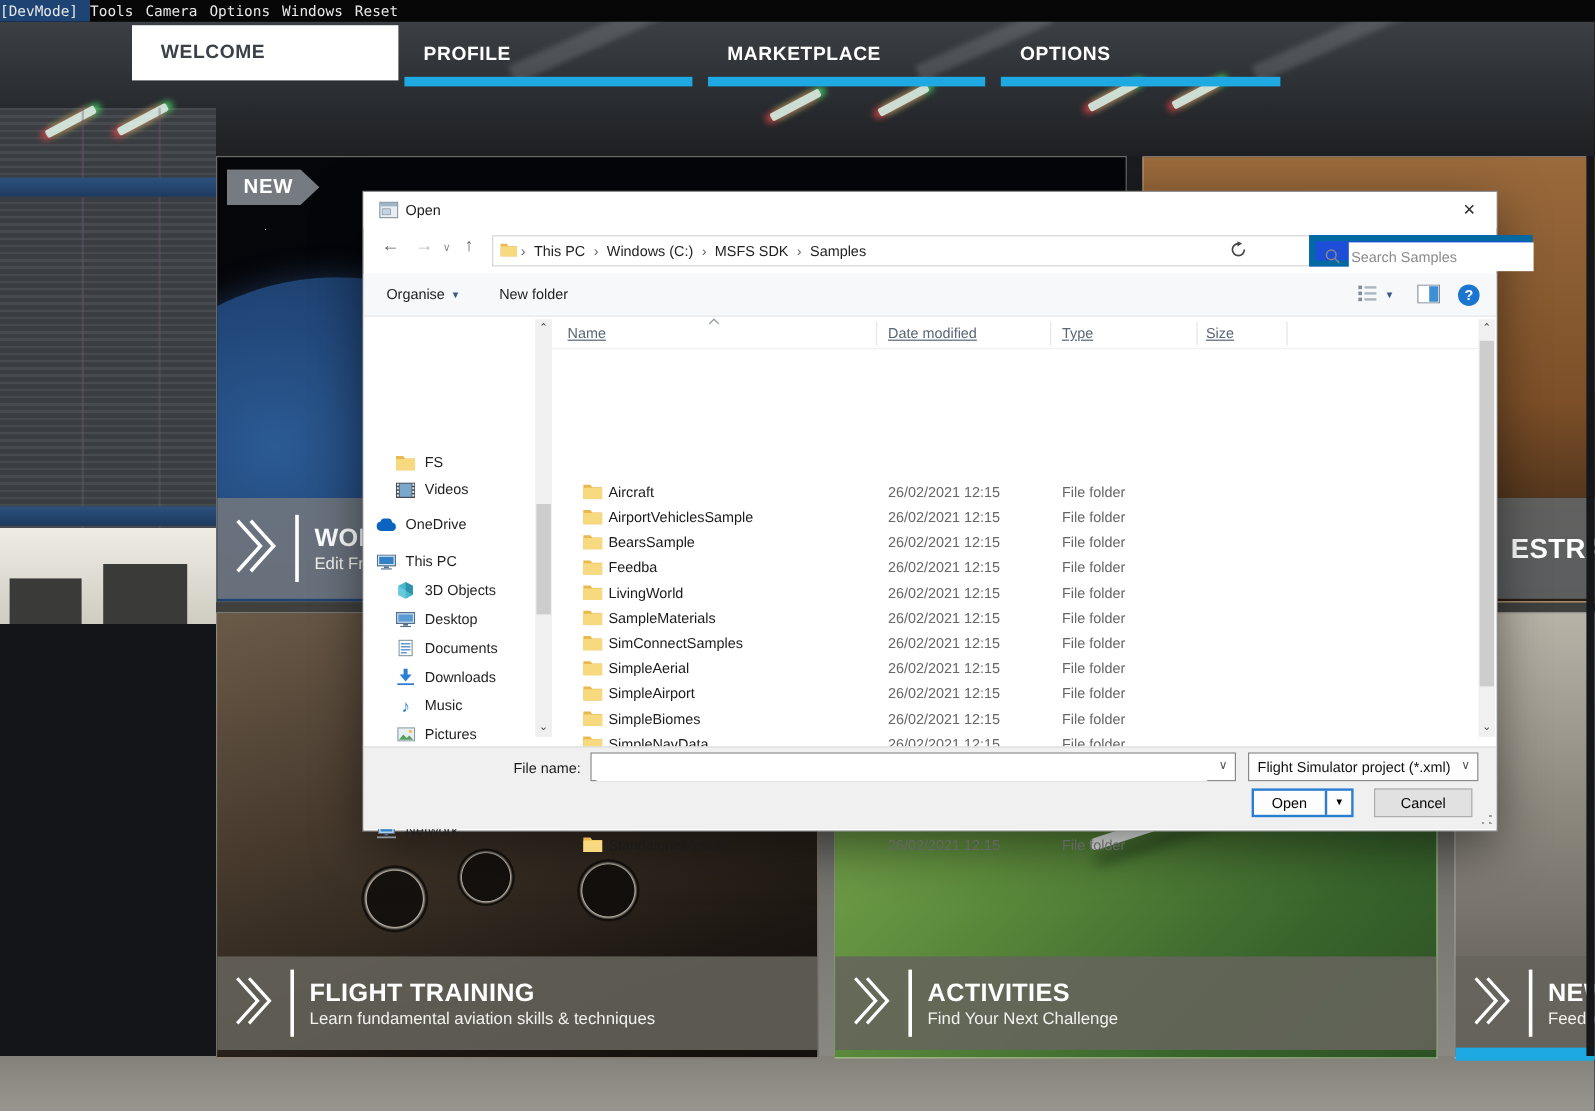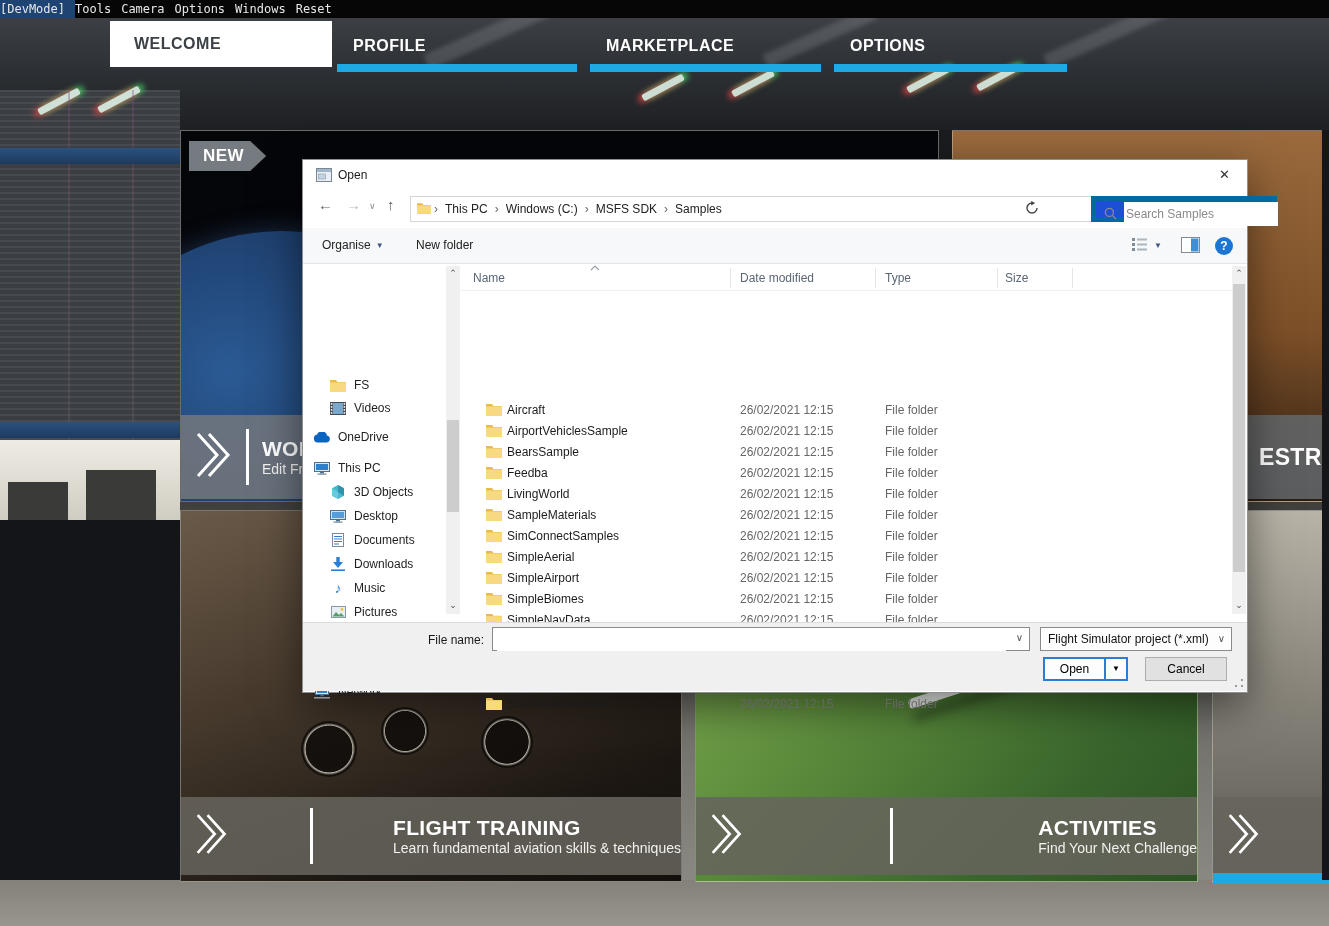--- a/index.html
+++ b/index.html
@@ -52,21 +52,21 @@
     background:linear-gradient(180deg,#9a6a3c 0%,#7c4f28 55%,#2a1d12 100%);}
   .tile-right .banner{bottom:2px;height:84px;background:rgba(100,104,108,.85);padding-left:306px;}
   .tile-ft{left:180px;top:510px;width:500px;height:370px;
     background:linear-gradient(160deg,#6a5a48 0%,#473a2d 38%,#1c1712 78%,#120f0c 100%);}
   .gauge{position:absolute;border-radius:50%;background:radial-gradient(circle,#0d0b09 58%,#d8d0c4 60%,#0d0b09 66%);opacity:.8;}
   .tile-act{left:695px;top:510px;width:501px;height:370px;
     background:linear-gradient(135deg,#86b357 0%,#5d8c3c 40%,#39652c 75%,#2c5124 100%);}
   .plane-streak{position:absolute;left:210px;top:170px;width:120px;height:10px;background:#eef2ee;transform:rotate(-18deg);border-radius:4px;box-shadow:0 14px 10px rgba(20,40,20,.4);}
   .tile-news{left:1212px;top:510px;width:500px;height:370px;
     background:linear-gradient(180deg,#b8b3a7 0%,#8e8a80 42%,#5b5852 100%);}
-  .tile-banner-bottom{bottom:6px;height:78px;background:rgba(102,100,92,.87);justify-content:space-between;}
+  .tile-banner-bottom{bottom:6px;height:78px;background:rgba(102,100,92,.87);}
   .news-cyan{position:absolute;left:1213px;top:873px;width:116px;height:11px;background:#1fa9e2;}
 
   
   .hdr-tab-white{position:absolute;left:110px;top:21px;width:222px;height:46px;background:#fff;
     color:#3c4148;font-weight:bold;font-size:16px;line-height:46px;padding-left:24px;box-sizing:border-box;letter-spacing:.5px;}
   .hdr-tab{position:absolute;top:26px;height:46px;color:#fff;font-weight:bold;font-size:16px;letter-spacing:.5px;}
   .hdr-tab .lbl{position:absolute;left:16px;top:11px;}
   .hdr-tab .bar{position:absolute;left:0;bottom:0;width:100%;height:8px;background:#1fa9e2;}
 
   
@@ -109,21 +109,21 @@
   
   .content-split{position:absolute;left:0;top:104px;right:0;height:358px;background:#fff;}
   .side-item{position:absolute;height:22px;display:flex;align-items:center;gap:7px;width:141px;}
   .side-item .lbl{white-space:nowrap;color:#1f1f1f;}
   .side-item.sel{background:#e4e4e4;}
   .side-item .ic{flex:none;display:inline-flex;width:18px;justify-content:center;}
   .vscroll{position:absolute;width:14px;background:#f0f0f0;}
   .vthumb{position:absolute;left:1px;width:12px;background:#cdcdcd;}
   .varrow{position:absolute;left:0;width:14px;height:15px;color:#505050;font-size:9px;text-align:center;line-height:15px;}
   .listhead{position:absolute;left:157px;top:2px;right:15px;height:24px;border-bottom:1px solid #f0f0f0;color:#5a6675;}
-  .hcell{position:absolute;top:5px;}
+  .hcell{position:absolute;top:5px;text-decoration:underline;}
   .hline{position:absolute;top:2px;width:1px;height:20px;background:#e5e5e5;}
   .sortcaret{position:absolute;top:-1px;}
   .filerow{position:absolute;left:157px;right:15px;height:21px;}
   .filerow .fico{position:absolute;left:26px;top:3px;}
   .filerow .fname{position:absolute;left:47px;top:3px;color:#1b1b1b;white-space:nowrap;}
   .filerow .fdate{position:absolute;left:280px;top:3px;color:#666;}
   .filerow .ftype{position:absolute;left:425px;top:3px;color:#666;}
   
   .bottombar{position:absolute;left:0;top:462px;right:0;height:69px;background:#f0f0f0;border-top:1px solid #dcdcdc;box-sizing:border-box;}
   .fn-label{position:absolute;left:80px;top:10px;width:101px;text-align:right;color:#1a1a1a;}

